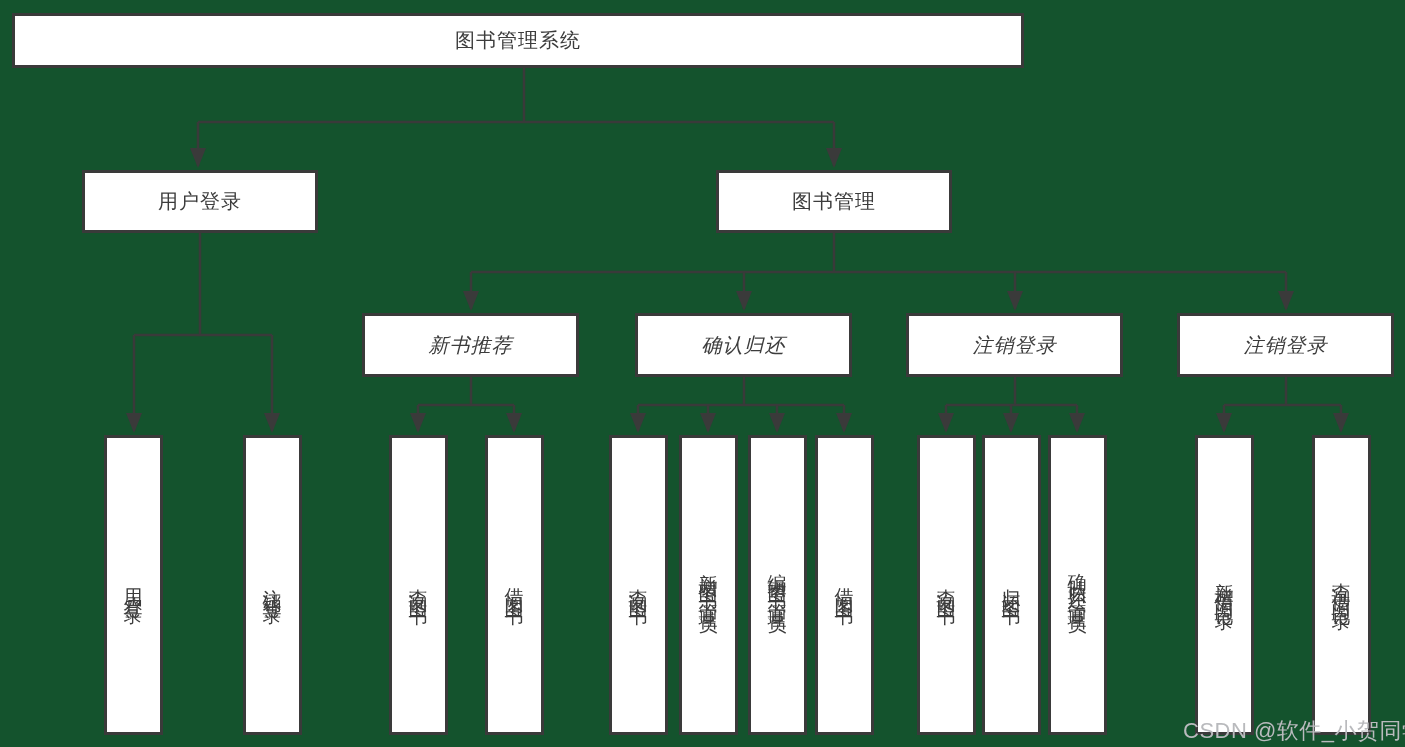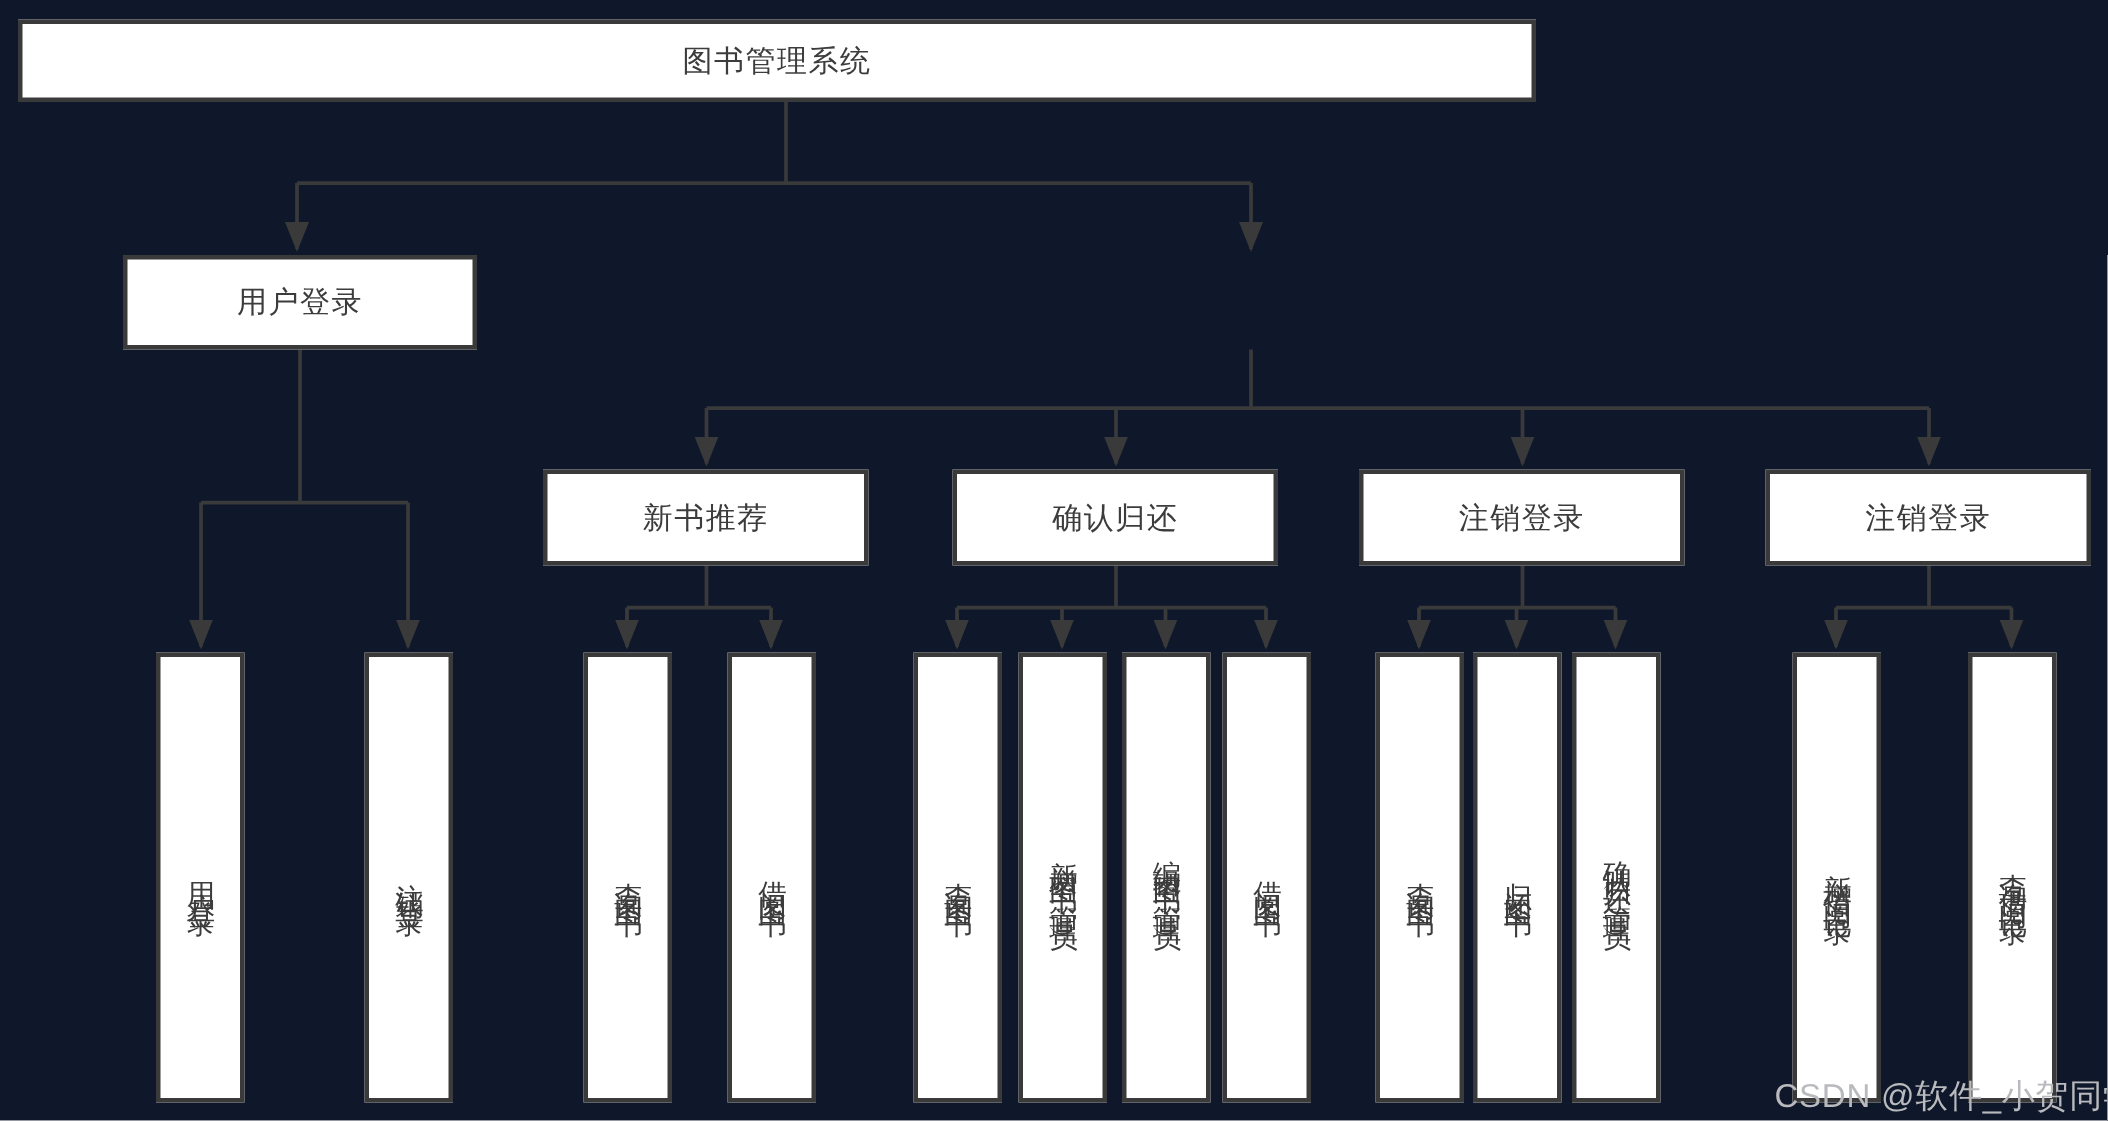--- a/index.html
+++ b/index.html
@@ -1,20 +1,20 @@
 <!DOCTYPE html>
 <html><head>
 <meta charset="utf-8">
 <style>
   html, body { margin: 0; padding: 0; background: #ffffff; }
   .canvas {
     position: relative;
     width: 1405px;
     height: 747px;
-    background: #0f172a;
+    background: #14532d;
     font-family: "Liberation Sans", sans-serif;
     color: #3c3c3c;
     overflow: hidden;
   }
   .connectors {
     position: absolute;
     left: 0; top: 0;
     width: 1405px; height: 747px;
     z-index: 1;
   }
@@ -28,21 +28,21 @@
     justify-content: center;
     z-index: 2;
   }
   .node .h-label {
     font-size: 20px;
     letter-spacing: 1px;
     white-space: nowrap;
   }
   .root  { left: 12px;  top: 13px;  width: 1012px; height: 55px; }
   .lvl2  { top: 170px; width: 236px; height: 63px; }
-  .lvl3  { top: 313px; width: 217px; height: 64px; }
+  .lvl3  { top: 313px; width: 217px; height: 64px; font-style: italic; }
   .leaf  { top: 435px; width: 59px;  height: 300px; }
   .leaf .v-label {
     writing-mode: vertical-rl;
     text-orientation: mixed;
     font-size: 19px;
     letter-spacing: 6px;
     line-height: 1;
   }
   .watermark {
     position: absolute;
@@ -110,20 +110,23 @@
     </g>
   </svg>
 
   <div class="node root">
     <span class="h-label">图书管理系统</span>
   </div>
 
   <div class="node lvl2" style="left:82px">
     <span class="h-label">用户登录</span>
   </div>
+  <div class="node lvl2" style="left:716px">
+    <span class="h-label">图书管理</span>
+  </div>
 
   <div class="node lvl3" style="left:362px">
     <span class="h-label">新书推荐</span>
   </div>
   <div class="node lvl3" style="left:635px">
     <span class="h-label">确认归还</span>
   </div>
   <div class="node lvl3" style="left:906px">
     <span class="h-label">注销登录</span>
   </div>

